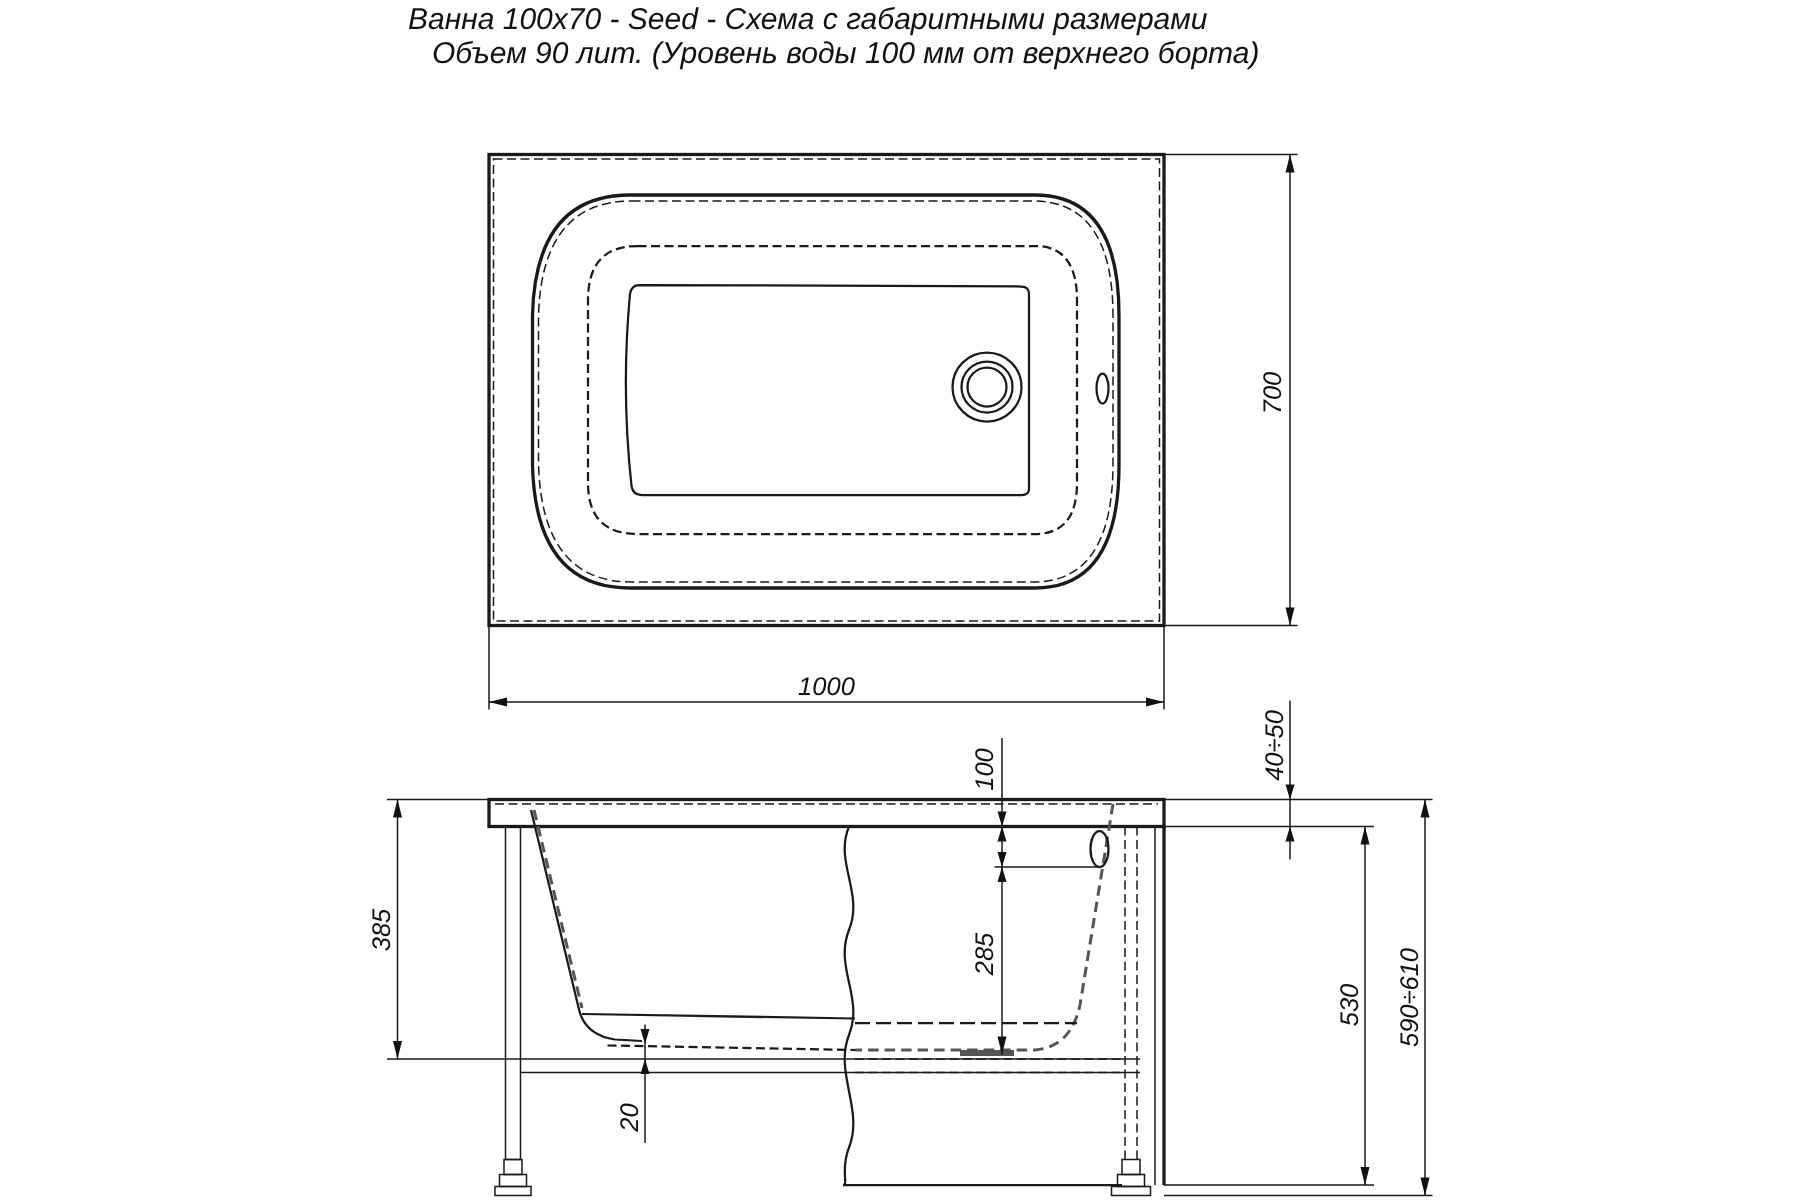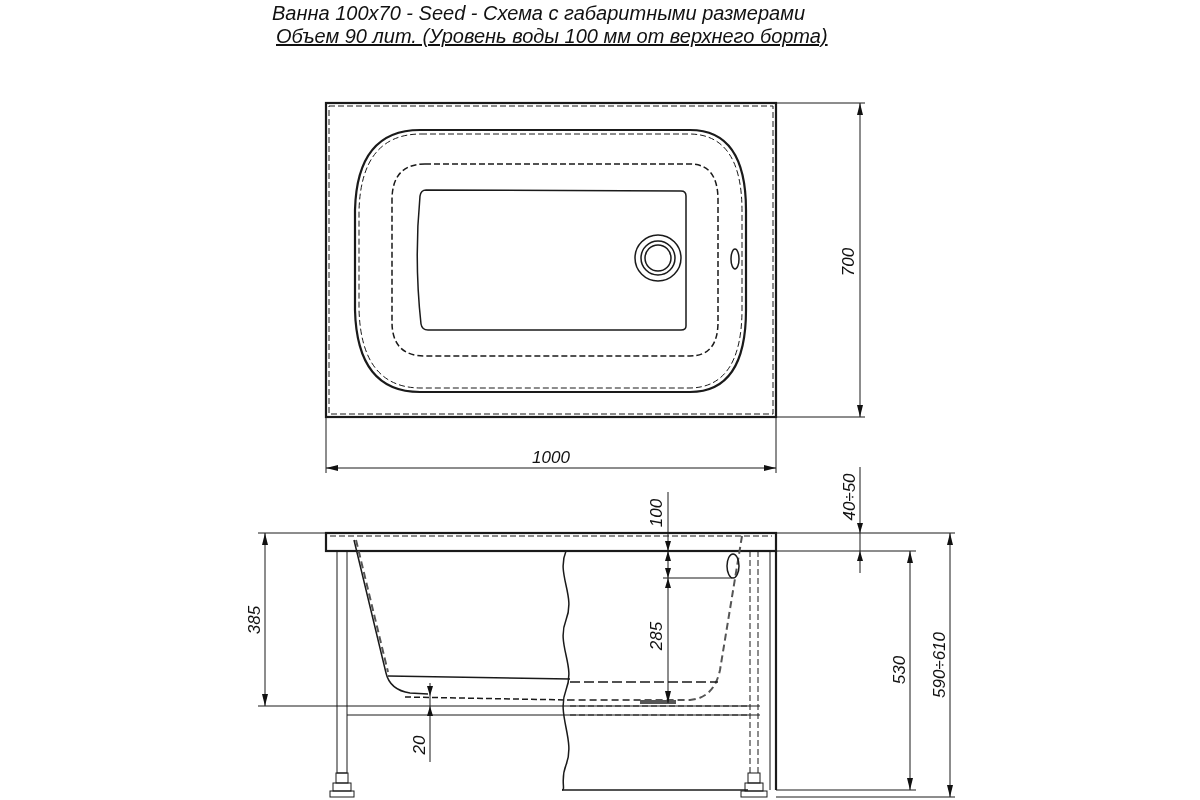--- a/index.html
+++ b/index.html
@@ -1,19 +1,19 @@
 <!DOCTYPE html>
 <html><head>
   <meta charset="utf-8">
   <style>
     html, body { margin: 0; padding: 0; background: #ffffff; }
     body { width: 1200px; height: 800px; position: relative; overflow: hidden; font-family: "Liberation Sans", sans-serif; }
     .title { position: absolute; font-style: italic; font-size: 20px; color: #111; white-space: nowrap; line-height: 24px; }
     #title-1 { left: 272px; top: 1px; }
-    #title-2 { left: 276px; top: 24px; text-decoration: underline; }
+    #title-2 { left: 288px; top: 24px; }
     svg { position: absolute; left: 0; top: 0; }
     .dim { font-family: "Liberation Sans", sans-serif; font-style: italic; font-size: 17px; fill: #111; }
     .ln { stroke: #1a1a1a; fill: none; }
     .thick { stroke-width: 2.2; }
     .med { stroke-width: 1.5; }
     .thin { stroke-width: 1; }
     .dash { stroke-dasharray: 6 3; }
     .dashg { stroke: #555; stroke-dasharray: 7 4; stroke-width: 2; fill: none; }
   </style>
 </head>

